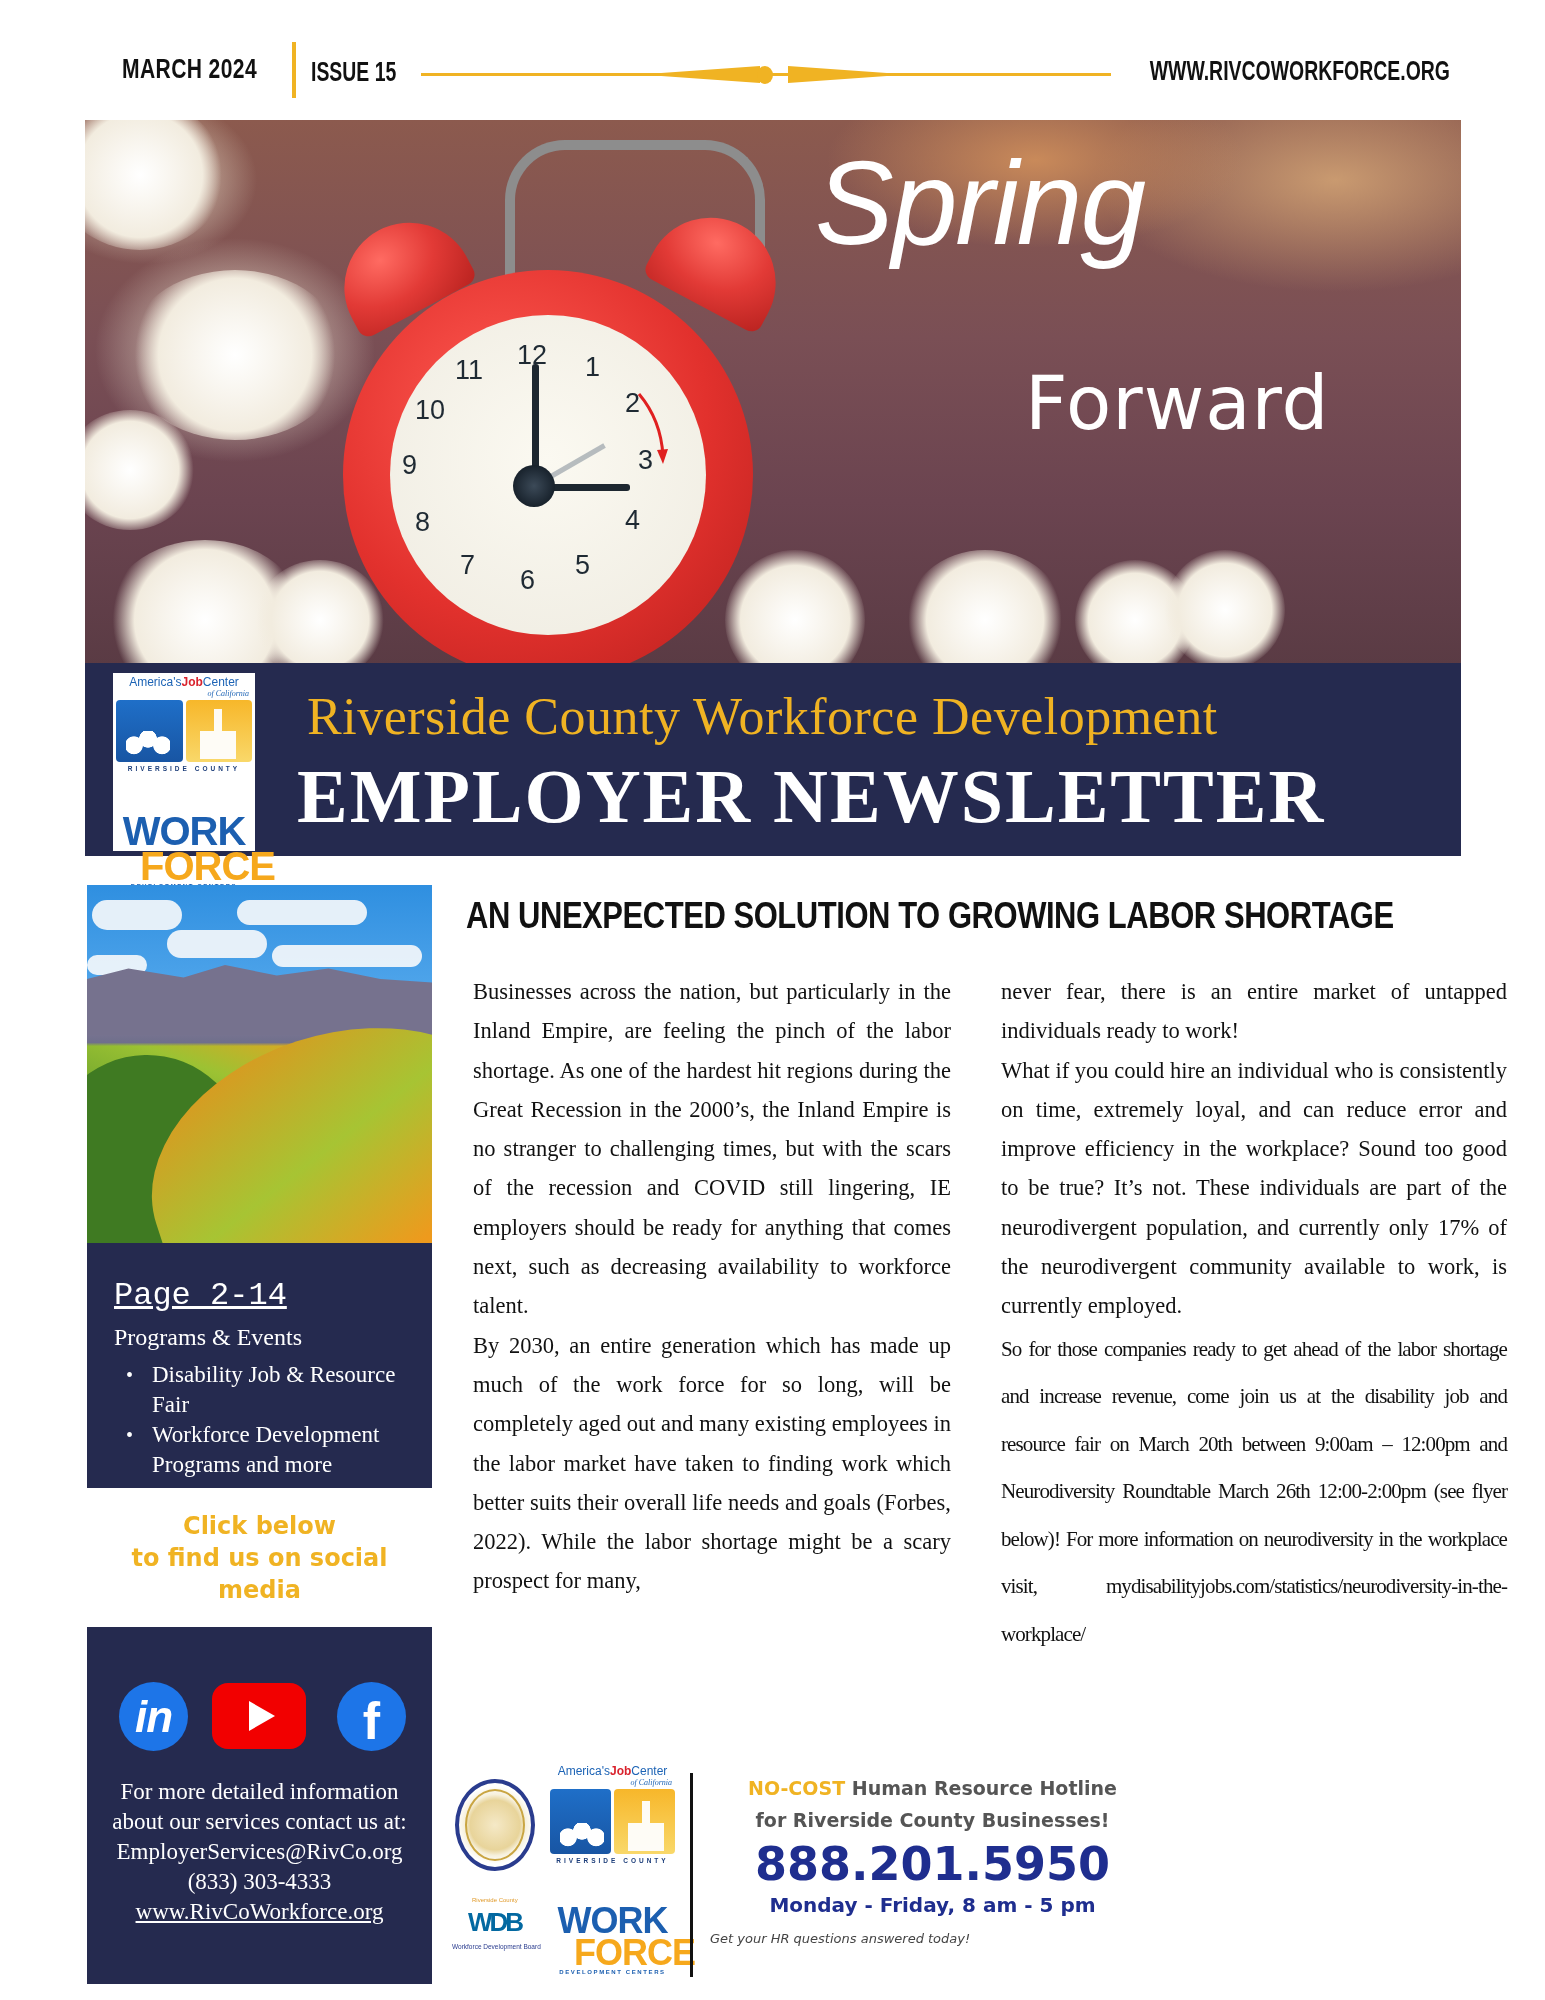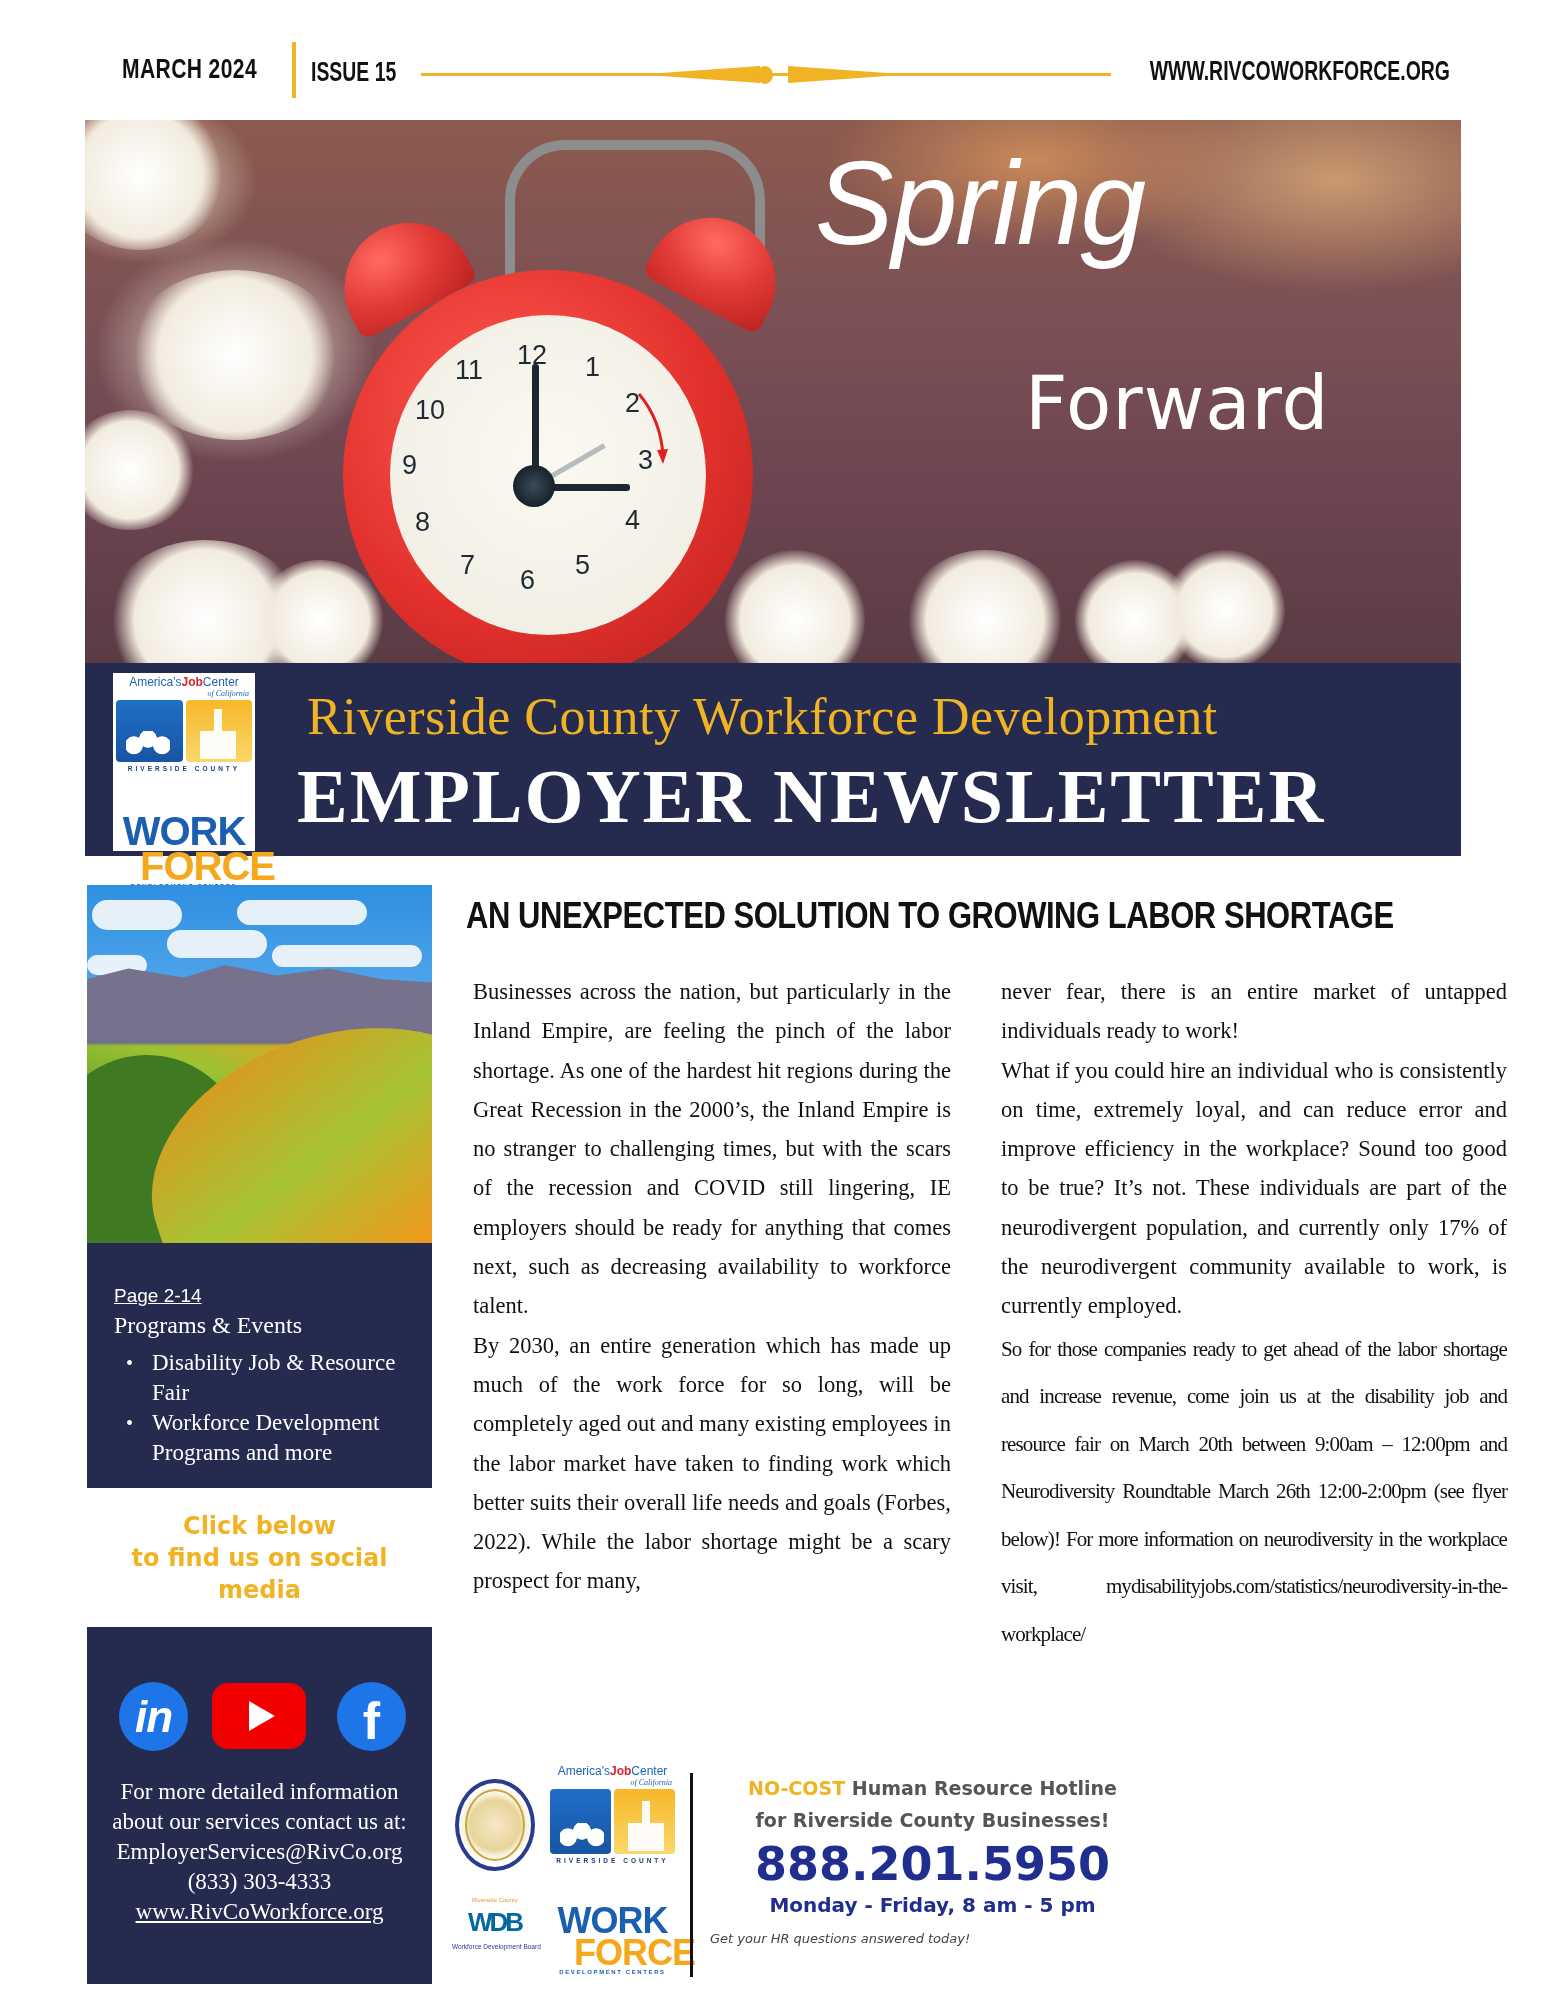--- a/index.html
+++ b/index.html
@@ -61,22 +61,22 @@
   
   .sidebar { position: absolute; left: 87px; top: 885px; width: 345px; }
   .poppy-photo { position: absolute; left: 0; top: 0; width: 345px; height: 358px; overflow: hidden;
     background:
       linear-gradient(180deg, #2f8fe0 0%, #4ea4ea 28%, #7f95b8 30%, #8a7d98 36%, #6f6f8c 44%, rgba(0,0,0,0) 45%),
       linear-gradient(200deg, #f08a1a 0%, #e9a21f 40%, #9cc233 55%, #5f9b2c 75%, #3f7a22 100%); }
   .cloud { position: absolute; border-radius: 40px; background: #f4f7fb; opacity: 0.92; }
   .hill { position: absolute; border-radius: 50% 50% 0 0; }
   .mountain { position: absolute; left: 0; top: 80px; width: 345px; height: 70px; background: #76728e; clip-path: polygon(0 20%, 12% 5%, 28% 18%, 40% 0, 55% 15%, 70% 5%, 85% 20%, 100% 25%, 100% 100%, 0 100%); }
   .sidebar-panel { position: absolute; left: 0; top: 358px; width: 345px; height: 245px; background: #252a4f; padding: 38px 26px 0 27px; color: #ffffff; }
-  .panel-pages { font-family: Liberation Sans, sans-serif; font-size: 19px; text-decoration: underline; line-height: 29px; }
-  .panel-heading { font-family: "Liberation Serif", serif; font-size: 24px; line-height: 30px; }
+  .panel-pages { font-family: Liberation Mono, monospace; font-size: 32px; text-decoration: underline; line-height: 29px; }
+  .panel-heading { font-family: "Liberation Serif", serif; font-size: 24px; line-height: 30px; margin-top: 12px; }
   .panel-list { list-style: none; margin-top: 8px; }
   .panel-list li { position: relative; padding-left: 38px; font-family: "Liberation Serif", serif; font-size: 23px; line-height: 30px; }
   .panel-list li::before { content: "\2022"; position: absolute; left: 12px; top: 0; font-size: 20px; }
   .social-prompt { position: absolute; left: 0; top: 625px; width: 345px; text-align: center; font-family: "DejaVu Sans", sans-serif; font-weight: bold; font-size: 24px; line-height: 32px; color: #f0b323; }
   .contact-panel { position: absolute; left: 0; top: 742px; width: 345px; height: 357px; background: #252a4f; color: #ffffff; text-align: center; }
   .social-row { position: absolute; top: 55px; left: 0; width: 345px; height: 70px; }
   .soc { position: absolute; top: 0; display: flex; align-items: center; justify-content: center; color: #fff; }
   .soc.linkedin { left: 32px; width: 69px; height: 69px; border-radius: 50%; background: #1d75e8; font-family: "Liberation Sans", sans-serif; font-weight: bold; font-size: 44px; letter-spacing: -1px; font-style: italic; }
   .soc.youtube { left: 125px; top: 1px; width: 94px; height: 66px; border-radius: 16px; background: #f20000; }
   .soc.youtube::after { content: ""; width: 0; height: 0; border-left: 26px solid #fff; border-top: 15px solid transparent; border-bottom: 15px solid transparent; margin-left: 6px; }

